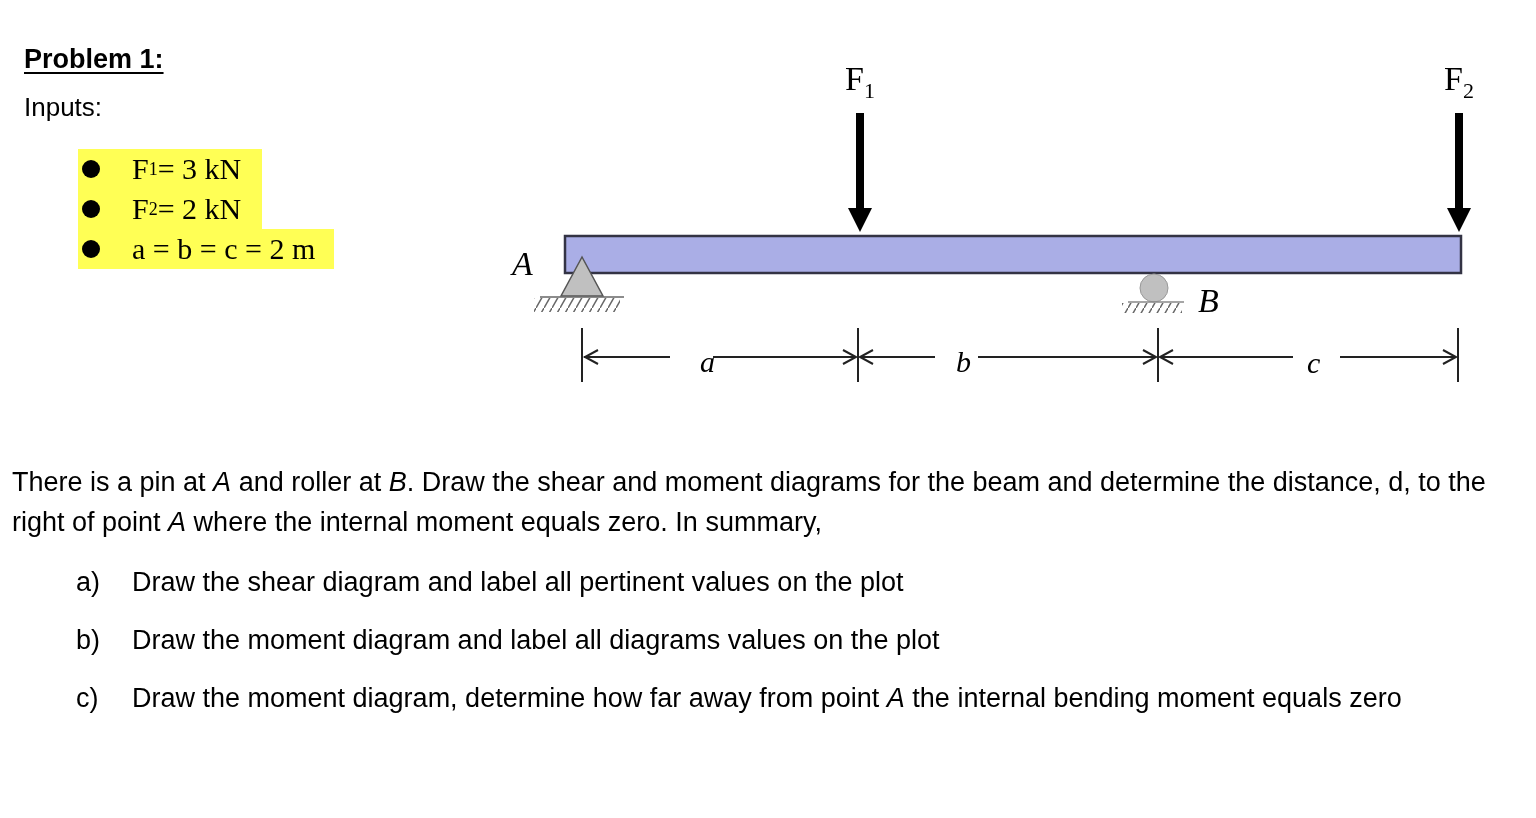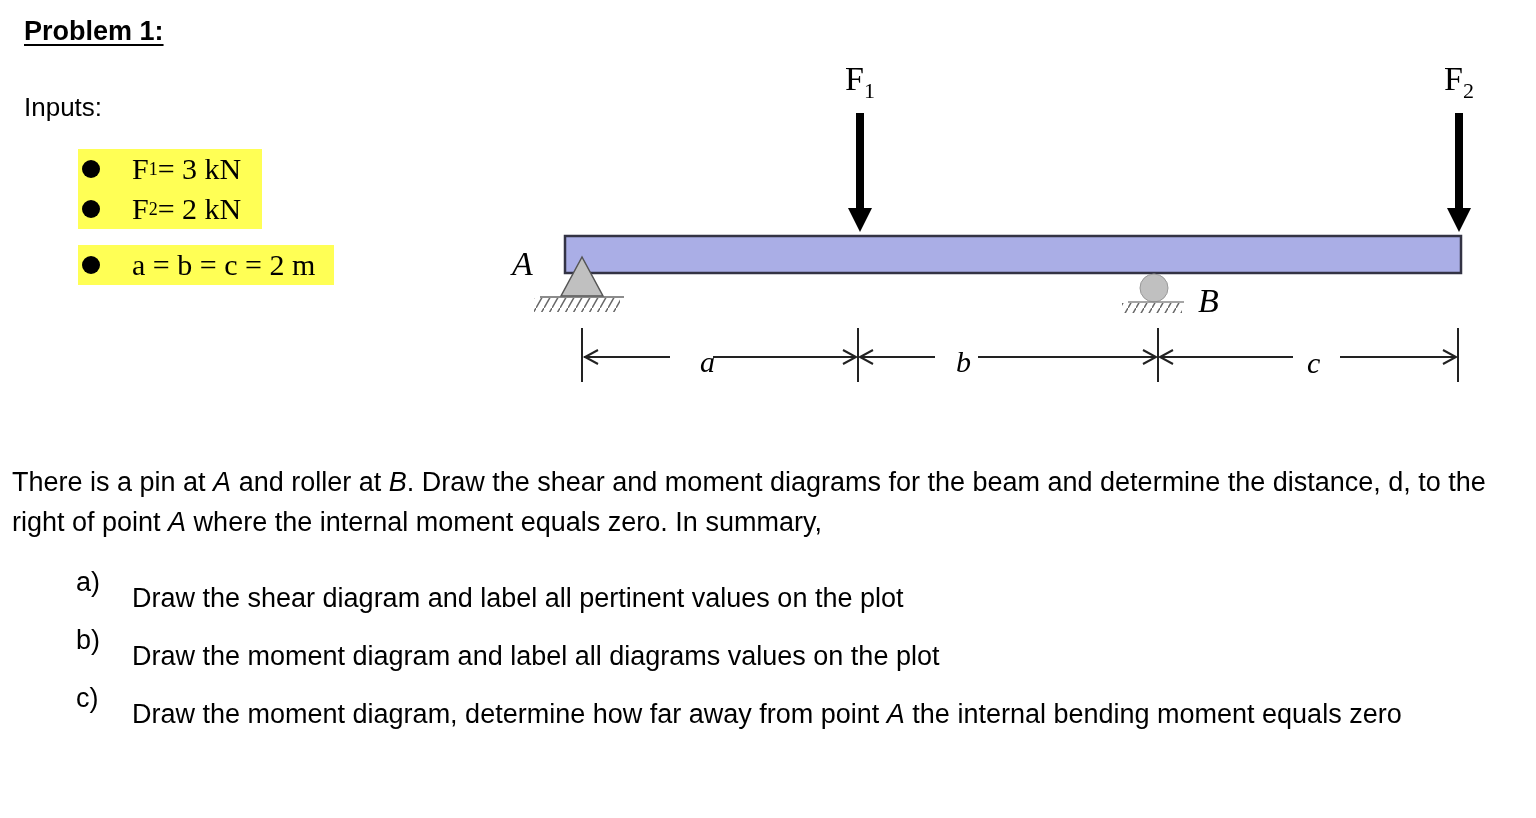--- a/index.html
+++ b/index.html
@@ -1,26 +1,26 @@
 <!DOCTYPE html>
 <html><head>
 <meta charset="utf-8">
 <style>
   html, body { margin:0; padding:0; background:#ffffff; }
   body { width:1536px; height:818px; position:relative; overflow:hidden; font-family:"Liberation Sans", sans-serif; color:#000; }
   .abs { position:absolute; }
-  .title { left:24px; top:16px; font-size:27px; font-weight:bold; text-decoration:underline; text-underline-offset:4px; text-decoration-thickness:2px; font-family:"Liberation Sans", sans-serif;text-align:center; }
+  .title { left:24px; top:44px; font-size:27px; font-weight:bold; text-decoration:underline; text-underline-offset:4px; text-decoration-thickness:2px; font-family:"Liberation Sans", sans-serif;text-align:center; }
   .inputs-label { left:24px; top:92px; font-size:26px; }
   .hl-row { position:absolute; left:78px; background:#ffff55; height:40px; display:flex; align-items:center; font-family:"Liberation Serif", serif; font-size:30px; }
   .hl-row .bullet { width:18px; height:18px; border-radius:50%; background:#000; margin-left:4px; margin-right:32px; display:inline-block; }
   .hl-row sub { font-size:18px; vertical-align:-4px; line-height:0; }
   .para { left:12px; top:462px; width:1480px; font-size:27px; line-height:40px; }
   .item { position:absolute; left:76px; font-size:27px; line-height:40px; display:flex; }
   .item .lbl { width:56px; display:inline-block; }
-  .item .txt { width:1340px;margin-top:16px; }
+  .item .txt { width:1340px; }
   i { font-style:italic; }
   svg text { font-family:"Liberation Serif", serif; }
 </style>
 </head>
 <body>
 
 <div class="abs title">Problem 1:</div>
 <div class="abs inputs-label">Inputs:</div>
 
 <div class="hl-row" style="top:149px; width:184px;">
@@ -28,21 +28,21 @@
   <span>F</span>
     <sub>1</sub>
     <span> = 3 kN</span>
 </div>
 <div class="hl-row" style="top:189px; width:184px;">
   <span class="bullet"></span>
   <span>F</span>
     <sub>2</sub>
     <span> = 2 kN</span>
 </div>
-<div class="hl-row" style="top:229px; width:256px;margin-top:16px;">
+<div class="hl-row" style="top:229px; width:256px;">
   <span class="bullet"></span>
   <span>a = b = c = 2 m</span>
 </div>
 
 <svg class="abs" style="left:0; top:0;" width="1536" height="420">
   <defs>
     <pattern id="hatch" width="8" height="14" patternUnits="userSpaceOnUse">
       <line x1="8" y1="0" x2="0" y2="14" stroke="#666" stroke-width="1.5"></line>
     </pattern>
   </defs>

